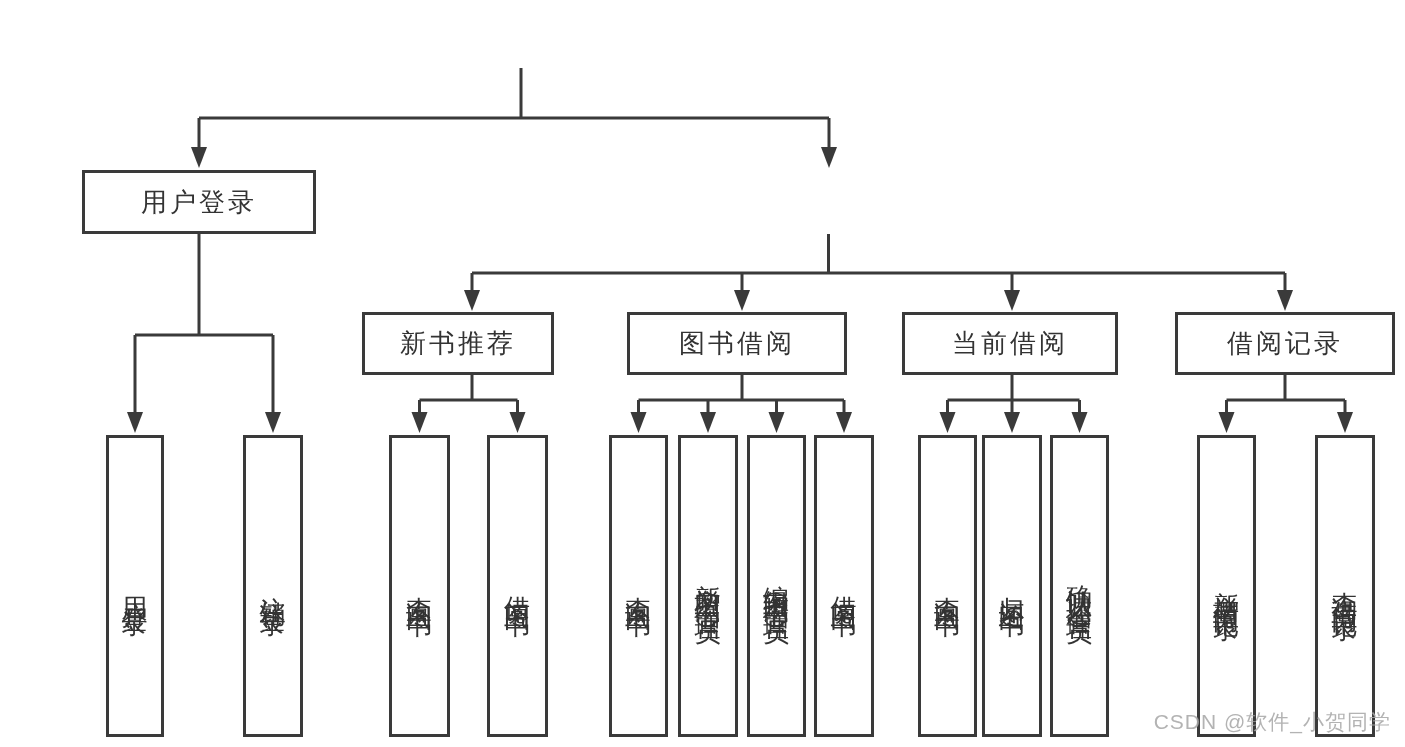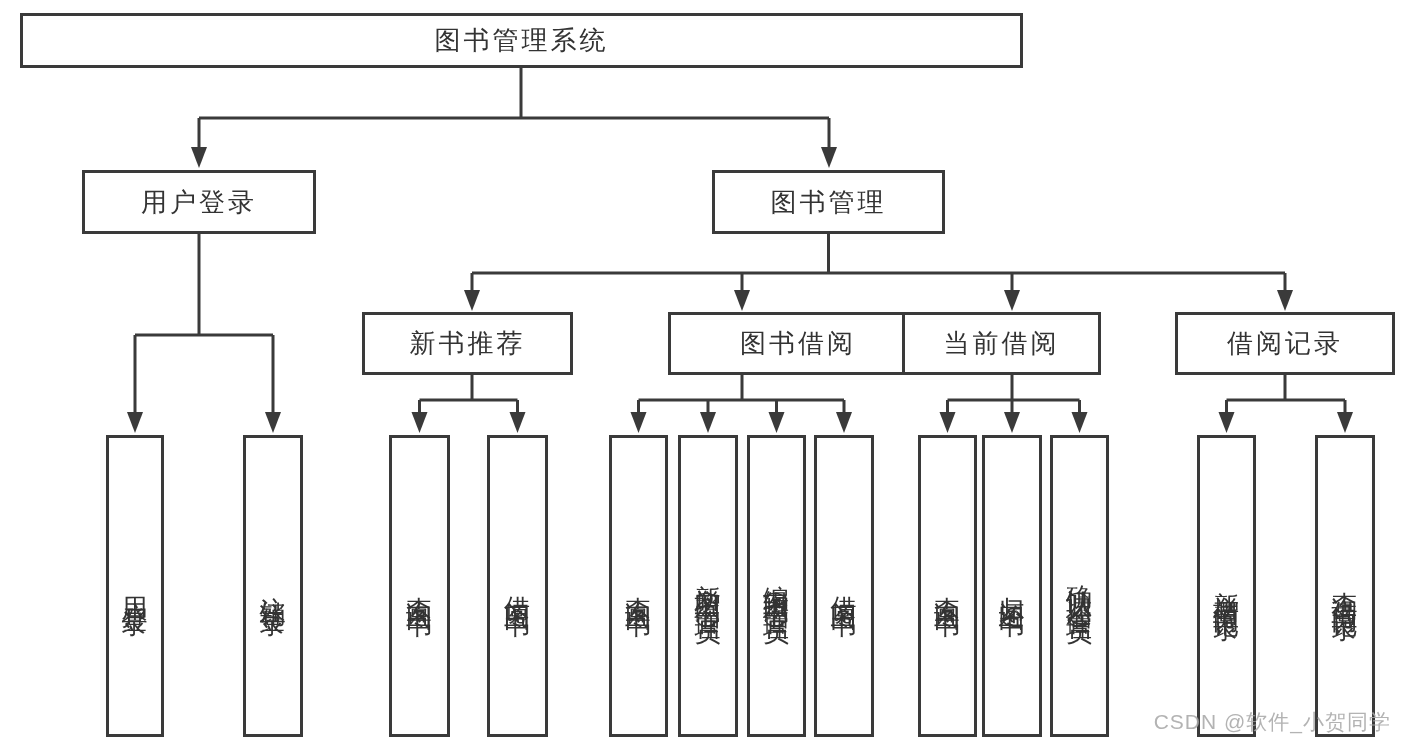--- a/index.html
+++ b/index.html
@@ -106,28 +106,26 @@
       <polygon points="768.5,412 784.5,412 776.5,433"></polygon>
       <polygon points="836,412 852,412 844,433"></polygon>
       <polygon points="939.5,412 955.5,412 947.5,433"></polygon>
       <polygon points="1004,412 1020,412 1012,433"></polygon>
       <polygon points="1071.5,412 1087.5,412 1079.5,433"></polygon>
       <polygon points="1218.5,412 1234.5,412 1226.5,433"></polygon>
       <polygon points="1337,412 1353,412 1345,433"></polygon>
     </g>
   </svg>
 
-  <div class="node h" style="left:20px; top:13px; width:1003px; height:55px;">图书管理系统</div>
 
   <div class="node h" style="left:82px; top:170px; width:234px; height:64px;">用户登录</div>
-  <div class="node h" style="left:712px; top:170px; width:233px; height:64px;">图书管理</div>
 
-  <div class="node h" style="left:362px; top:312px; width:211px; height:63px;">新书推荐</div>
-  <div class="node h" style="left:668px; top:312px; width:260px; height:63px;">图书借阅</div>
-  <div class="node h" style="left:902px; top:312px; width:199px; height:63px;">当前借阅</div>
+  <div class="node h" style="left:362px; top:312px; width:192px; height:63px;">新书推荐</div>
+  <div class="node h" style="left:627px; top:312px; width:220px; height:63px;">图书借阅</div>
+  <div class="node h" style="left:902px; top:312px; width:216px; height:63px;">当前借阅</div>
   <div class="node h" style="left:1175px; top:312px; width:220px; height:63px;text-align:center;">借阅记录</div>
 
   <div class="node v" style="left:106px; top:435px; width:58px; height:302px;">用户登录</div>
   <div class="node v" style="left:243px; top:435px; width:60px; height:302px;">注销登录</div>
 
   <div class="node v" style="left:389px; top:435px; width:61px; height:302px;">查询图书</div>
   <div class="node v" style="left:487px; top:435px; width:61px; height:302px;">借阅图书</div>
 
   <div class="node v" style="left:609px; top:435px; width:59px; height:302px;">查询图书</div>
   <div class="node v" style="left:678px; top:435px; width:60px; height:302px;">新增图书（管理员）</div>

